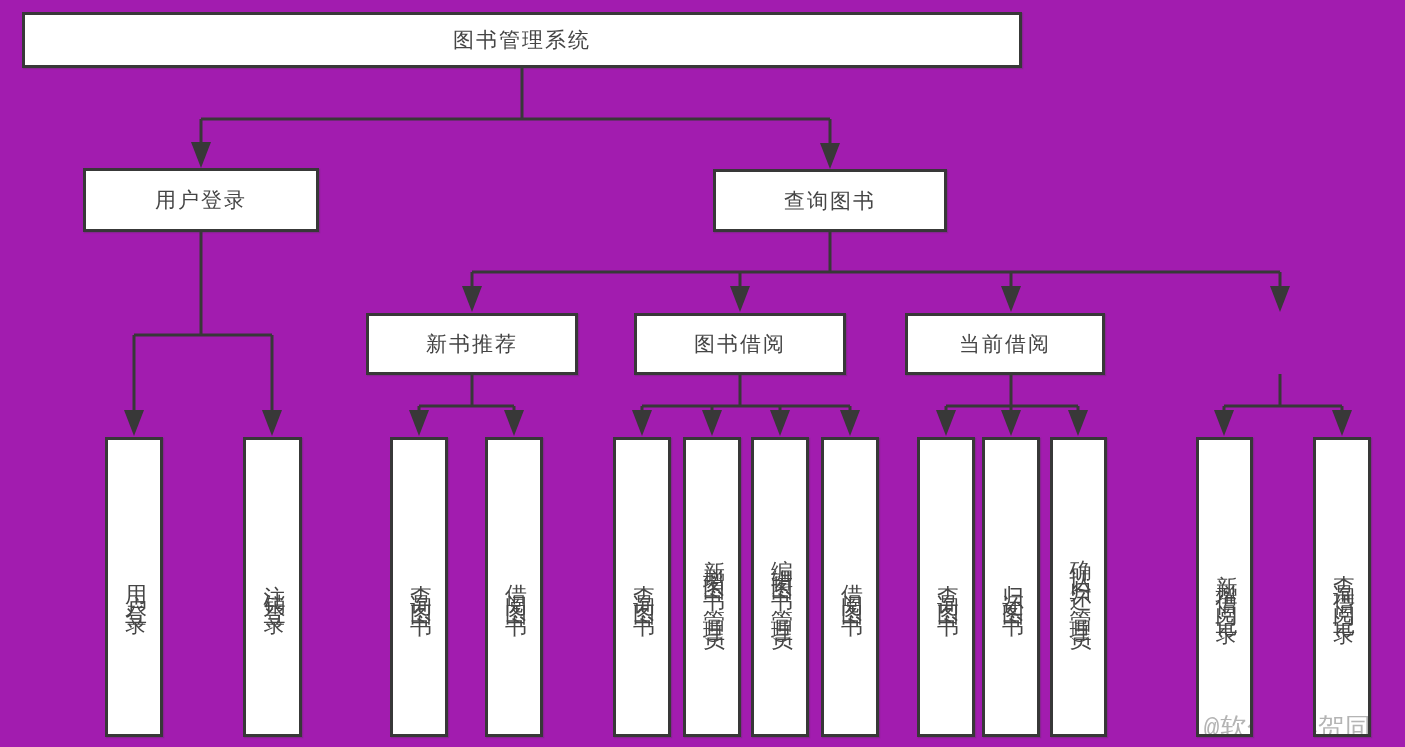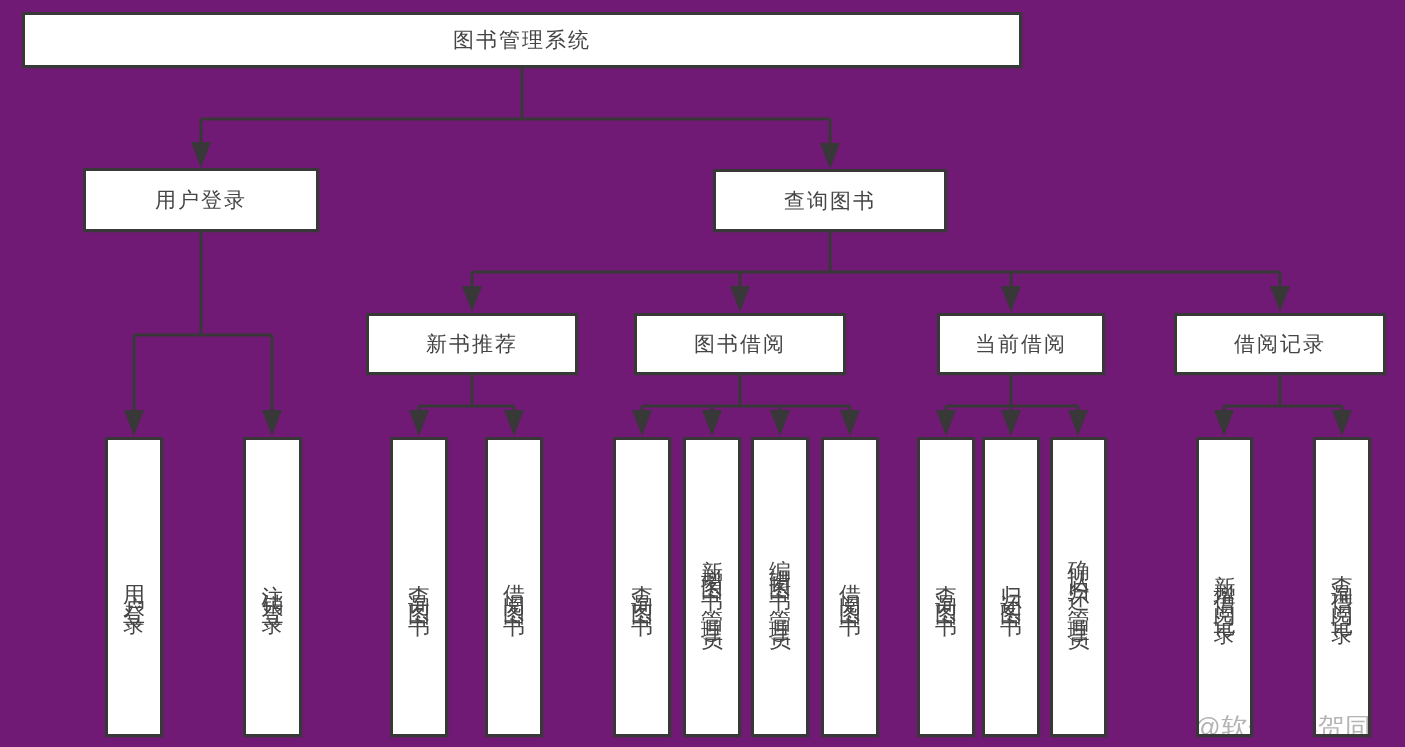--- a/index.html
+++ b/index.html
@@ -4,22 +4,22 @@
 <style>
   html, body {
     margin: 0;
     padding: 0;
     background: #ffffff;
   }
   .canvas {
     position: relative;
     width: 1405px;
     height: 747px;
-    background: #701a75;
-    font-family: Liberation Sans, sans-serif;
+    background: #a21caf;
+    font-family: Liberation Mono, monospace;
     overflow: hidden;
   }
   .connectors {
     position: absolute;
     left: 0;
     top: 0;
     width: 1405px;
     height: 747px;
   }
   .box {
@@ -110,25 +110,22 @@
   <div class="box" style="left:713px; top:169px; width:234px; height:63px">
     <span class="hlabel">查询图书</span>
   </div>
 
   <div class="box" style="left:366px; top:313px; width:212px; height:62px">
     <span class="hlabel">新书推荐</span>
   </div>
   <div class="box" style="left:634px; top:313px; width:212px; height:62px">
     <span class="hlabel">图书借阅</span>
   </div>
-  <div class="box" style="left:937px; top:313px; width:168px; height:62px">
+  <div class="box" style="left:905px; top:313px; width:200px; height:62px">
     <span class="hlabel">当前借阅</span>
-  </div>
-  <div class="box" style="left:1174px; top:313px; width:212px; height:62px">
-    <span class="hlabel">借阅记录</span>
   </div>
 
   <div class="box" style="left:105px; top:437px; width:58px; height:300px">
     <span class="vlabel">用户登录</span>
   </div>
   <div class="box" style="left:243px; top:437px; width:59px; height:300px">
     <span class="vlabel">注销登录</span>
   </div>
 
   <div class="box" style="left:390px; top:437px; width:58px; height:300px">

